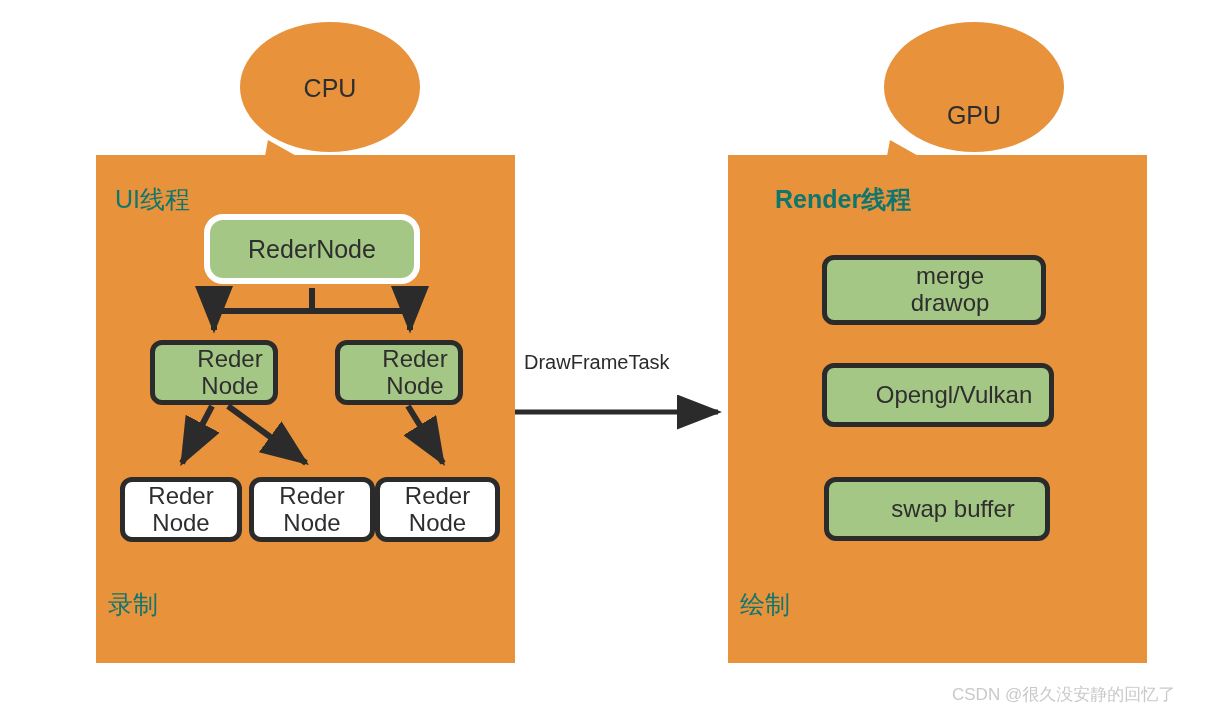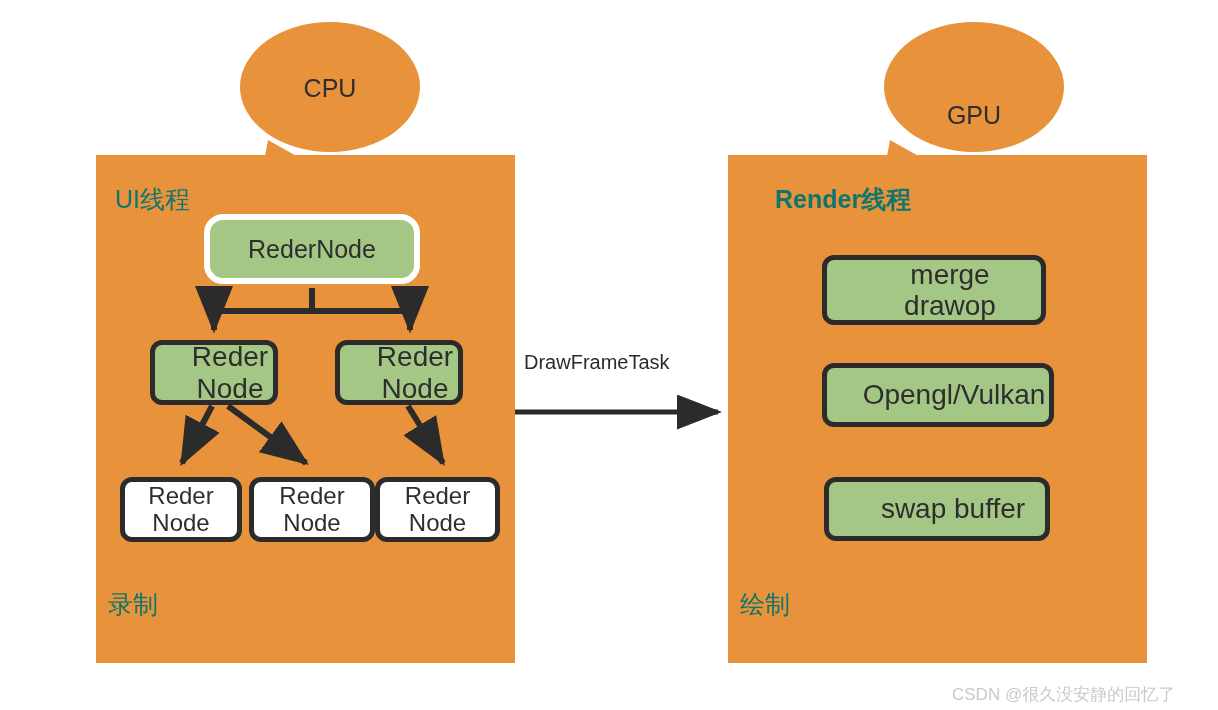--- a/index.html
+++ b/index.html
@@ -40,21 +40,21 @@
   .box-green-whiteborder {
     background: #a5c785;
     border: 6px solid #ffffff;
     border-radius: 19px;
     font-size: 25px;
   }
   .box-green-dark {
     background: #a5c785;
     border: 5px solid #2b2b2b;
     border-radius: 12px;
-    font-size: 28px;
+    font-size: 24px;
     padding-left: 32px;
   }
   .box-white-dark {
     background: #ffffff;
     border: 5px solid #2b2b2b;
     border-radius: 12px;
     font-size: 24px;
   }
   .panel-label {
     position: absolute;

